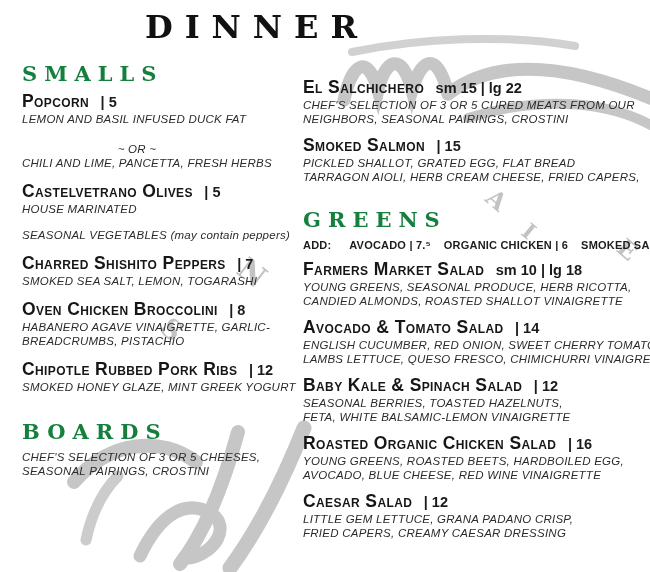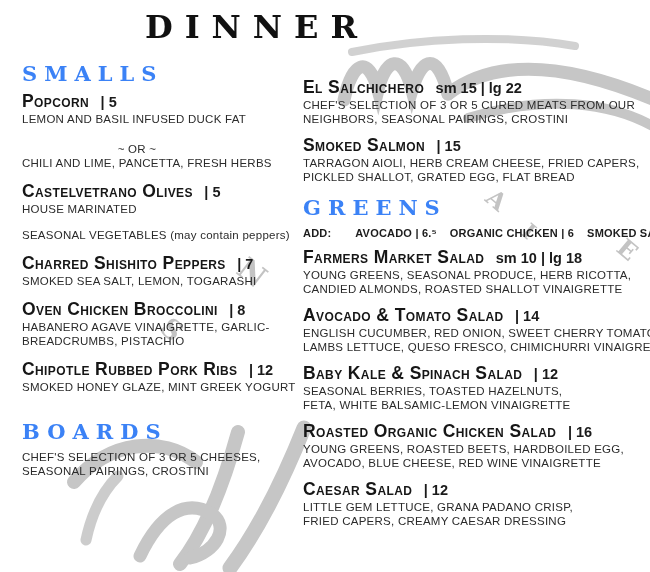--- a/index.html
+++ b/index.html
@@ -24,42 +24,42 @@
   #page-title{
     left:0; top:8px; width:514px; text-align:center;
     font-family:"DejaVu Serif", serif; font-weight:bold;
     font-size:32px; letter-spacing:12px; color:#111;
   }
   #col-left{left:22px; top:62px; width:280px;}
   #col-right{left:303px; top:62px; width:347px;}
   .menu-heading{
     font-family:"DejaVu Serif", serif; font-weight:bold;
     font-size:21px; letter-spacing:7px; line-height:24px;
-    margin:0 0 6px 0; color:#3b82f6;
+    margin:0 0 6px 0; color:#15803d;
   }
   .heading-gap{margin-top:26px;}
   .item{margin:0 0 12px 0;}
   #col-right .item{margin-bottom:10px;}
   .item-first{margin-top:16px;}
   .item-title{line-height:19px; white-space:nowrap;}
   .item-name{
     font-weight:bold; font-variant:small-caps; font-size:17.5px;
     letter-spacing:0.4px; color:#161616;
   }
   .item-price{font-weight:bold; font-size:14.5px; color:#1a1a1a; margin-left:7px;}
   .item-desc{
     font-size:11.5px; line-height:14px; letter-spacing:0.25px;
-    color:#2b2b2b; white-space:nowrap;
+    color:#2b2b2b; white-space:nowrap;font-style:italic;
   }
   .desc-or{width:230px; text-align:center;margin-top:16px;}
   .add-line{
     font-size:11px; font-weight:bold; letter-spacing:0.2px;
     line-height:14px; margin:0 0 8px 0; white-space:nowrap; color:#1c1c1c;
   }
-  .add-label{margin-right:24px;}
+  .add-label{margin-right:18px;}
   .add-opt{margin-right:13px;}
   .add-opt:last-child{margin-right:0;}
 </style>
 </head>
 <body>
 
 <div id="menu-page">
 
   <div id="watermark-layer">
     <svg width="650" height="572" viewBox="0 0 650 572">
@@ -156,28 +156,28 @@
       </div>
       <div class="item-desc">CHEF'S SELECTION OF 3 OR 5 CURED MEATS FROM OUR</div>
       <div class="item-desc">NEIGHBORS, SEASONAL PAIRINGS, CROSTINI</div>
     </div>
 
     <div class="item">
       <div class="item-title">
         <span class="item-name">Smoked Salmon</span>
         <span class="item-price">|  15</span>
       </div>
+      <div class="item-desc">PICKLED SHALLOT, GRATED EGG, FLAT BREAD</div>
       <div class="item-desc">TARRAGON AIOLI, HERB CREAM CHEESE, FRIED CAPERS,</div>
-      <div class="item-desc">PICKLED SHALLOT, GRATED EGG, FLAT BREAD</div>
-    </div>
-
-    <div class="menu-heading heading-gap" style="margin-top:12px;">GREENS</div>
+    </div>
+
+    <div class="menu-heading heading-gap" style="margin-top:24px;">GREENS</div>
 
     <div class="add-line">
-      <span class="add-label">ADD:</span><span class="add-opt"><span>AVOCADO</span> <span>| 6.⁵</span></span><span class="add-opt"><span>ORGANIC CHICKEN</span> <span>| 6</span></span><span class="add-opt"><span>SMOKED SALMON</span> </span>
+      <span class="add-label">ADD:</span><span class="add-opt"><span>AVOCADO</span> <span>| 7.⁵</span></span><span class="add-opt"><span>ORGANIC CHICKEN</span> <span>| 6</span></span><span class="add-opt"><span>SMOKED SALMON</span> </span>
     </div>
 
     <div class="item">
       <div class="item-title">
         <span class="item-name">Farmers Market Salad</span>
         <span class="item-price">sm 10  |  lg 18</span>
       </div>
       <div class="item-desc">YOUNG GREENS, SEASONAL PRODUCE, HERB RICOTTA,</div>
       <div class="item-desc">CANDIED ALMONDS, ROASTED SHALLOT VINAIGRETTE</div>
     </div>

